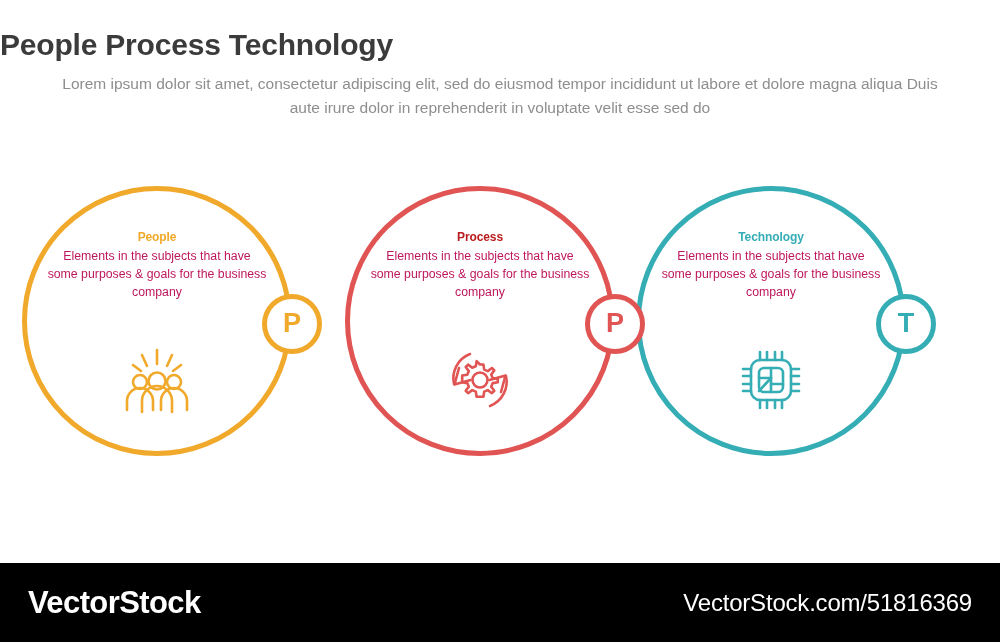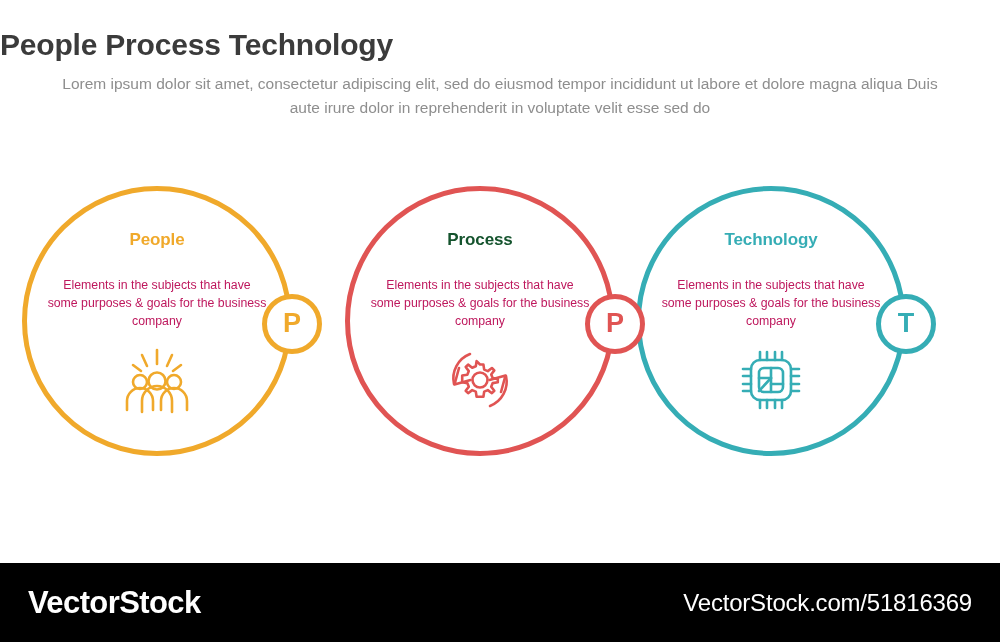--- a/index.html
+++ b/index.html
@@ -47,24 +47,24 @@
   }
 
   .card-content {
     position:absolute;
     left:0; top:44px;
     width:270px;
     text-align:center;
     z-index:3;
   }
   .card-heading {
-    font-size:17px;
+    font-size:12px;
     font-weight:bold;
     letter-spacing:-0.1px;
-    margin-bottom:26px;
+    margin-bottom:3px;
   }
   .card-desc {
     font-size:12.3px;
     color:#be185d;
     line-height:1.47;
     width:220px;
     margin:0 auto;
   }
 
   .card-icon {
@@ -155,21 +155,21 @@
       </svg>
     </div>
     <div class="badge" style="border-color: rgb(240, 169, 43);">
       <span class="badge-letter" style="color: rgb(240, 169, 43);">P</span>
     </div>
   </div>
 
   <div class="card" data-idx="1">
     <div class="ring" style="border-color: rgb(224, 84, 83);"></div>
     <div class="card-content">
-      <div class="card-heading" style="color: #14532d;">Process</div>
+      <div class="card-heading" style="color: #b91c1c;">Process</div>
       <div class="card-desc">Elements in the subjects that have  some purposes &amp; goals for the  business company</div>
     </div>
     <div class="card-icon" style="color: rgb(224, 84, 83);">
       <svg viewBox="0 0 72 72" fill="none" stroke="currentColor" stroke-width="2.6" stroke-linecap="round" stroke-linejoin="round">
         <path d="M10 40 a26 26 0 0 1 16 -30"></path>
         <polyline points="15,24 10.5,40.5 26.5,36"></polyline>
         <path d="M62 32 a26 26 0 0 1 -16 30"></path>
         <polyline points="57,48 61.5,31.5 45.5,36"></polyline>
         <circle cx="36" cy="36" r="7.5"></circle>
         <path d="M36 20.5 l3.4 0 .8 5.1 3.6 1.5 4.1 -3.1 2.4 2.4 -3.1 4.1 1.5 3.6 5.1 .8 0 3.4 -5.1 .8 -1.5 3.6 3.1 4.1 -2.4 2.4 -4.1 -3.1 -3.6 1.5 -.8 5.1 -3.4 0 -3.4 0 -.8 -5.1 -3.6 -1.5 -4.1 3.1 -2.4 -2.4 3.1 -4.1 -1.5 -3.6 -5.1 -.8 0 -3.4 0 -3.4 5.1 -.8 1.5 -3.6 -3.1 -4.1 2.4 -2.4 4.1 3.1 3.6 -1.5 .8 -5.1 z"></path>

